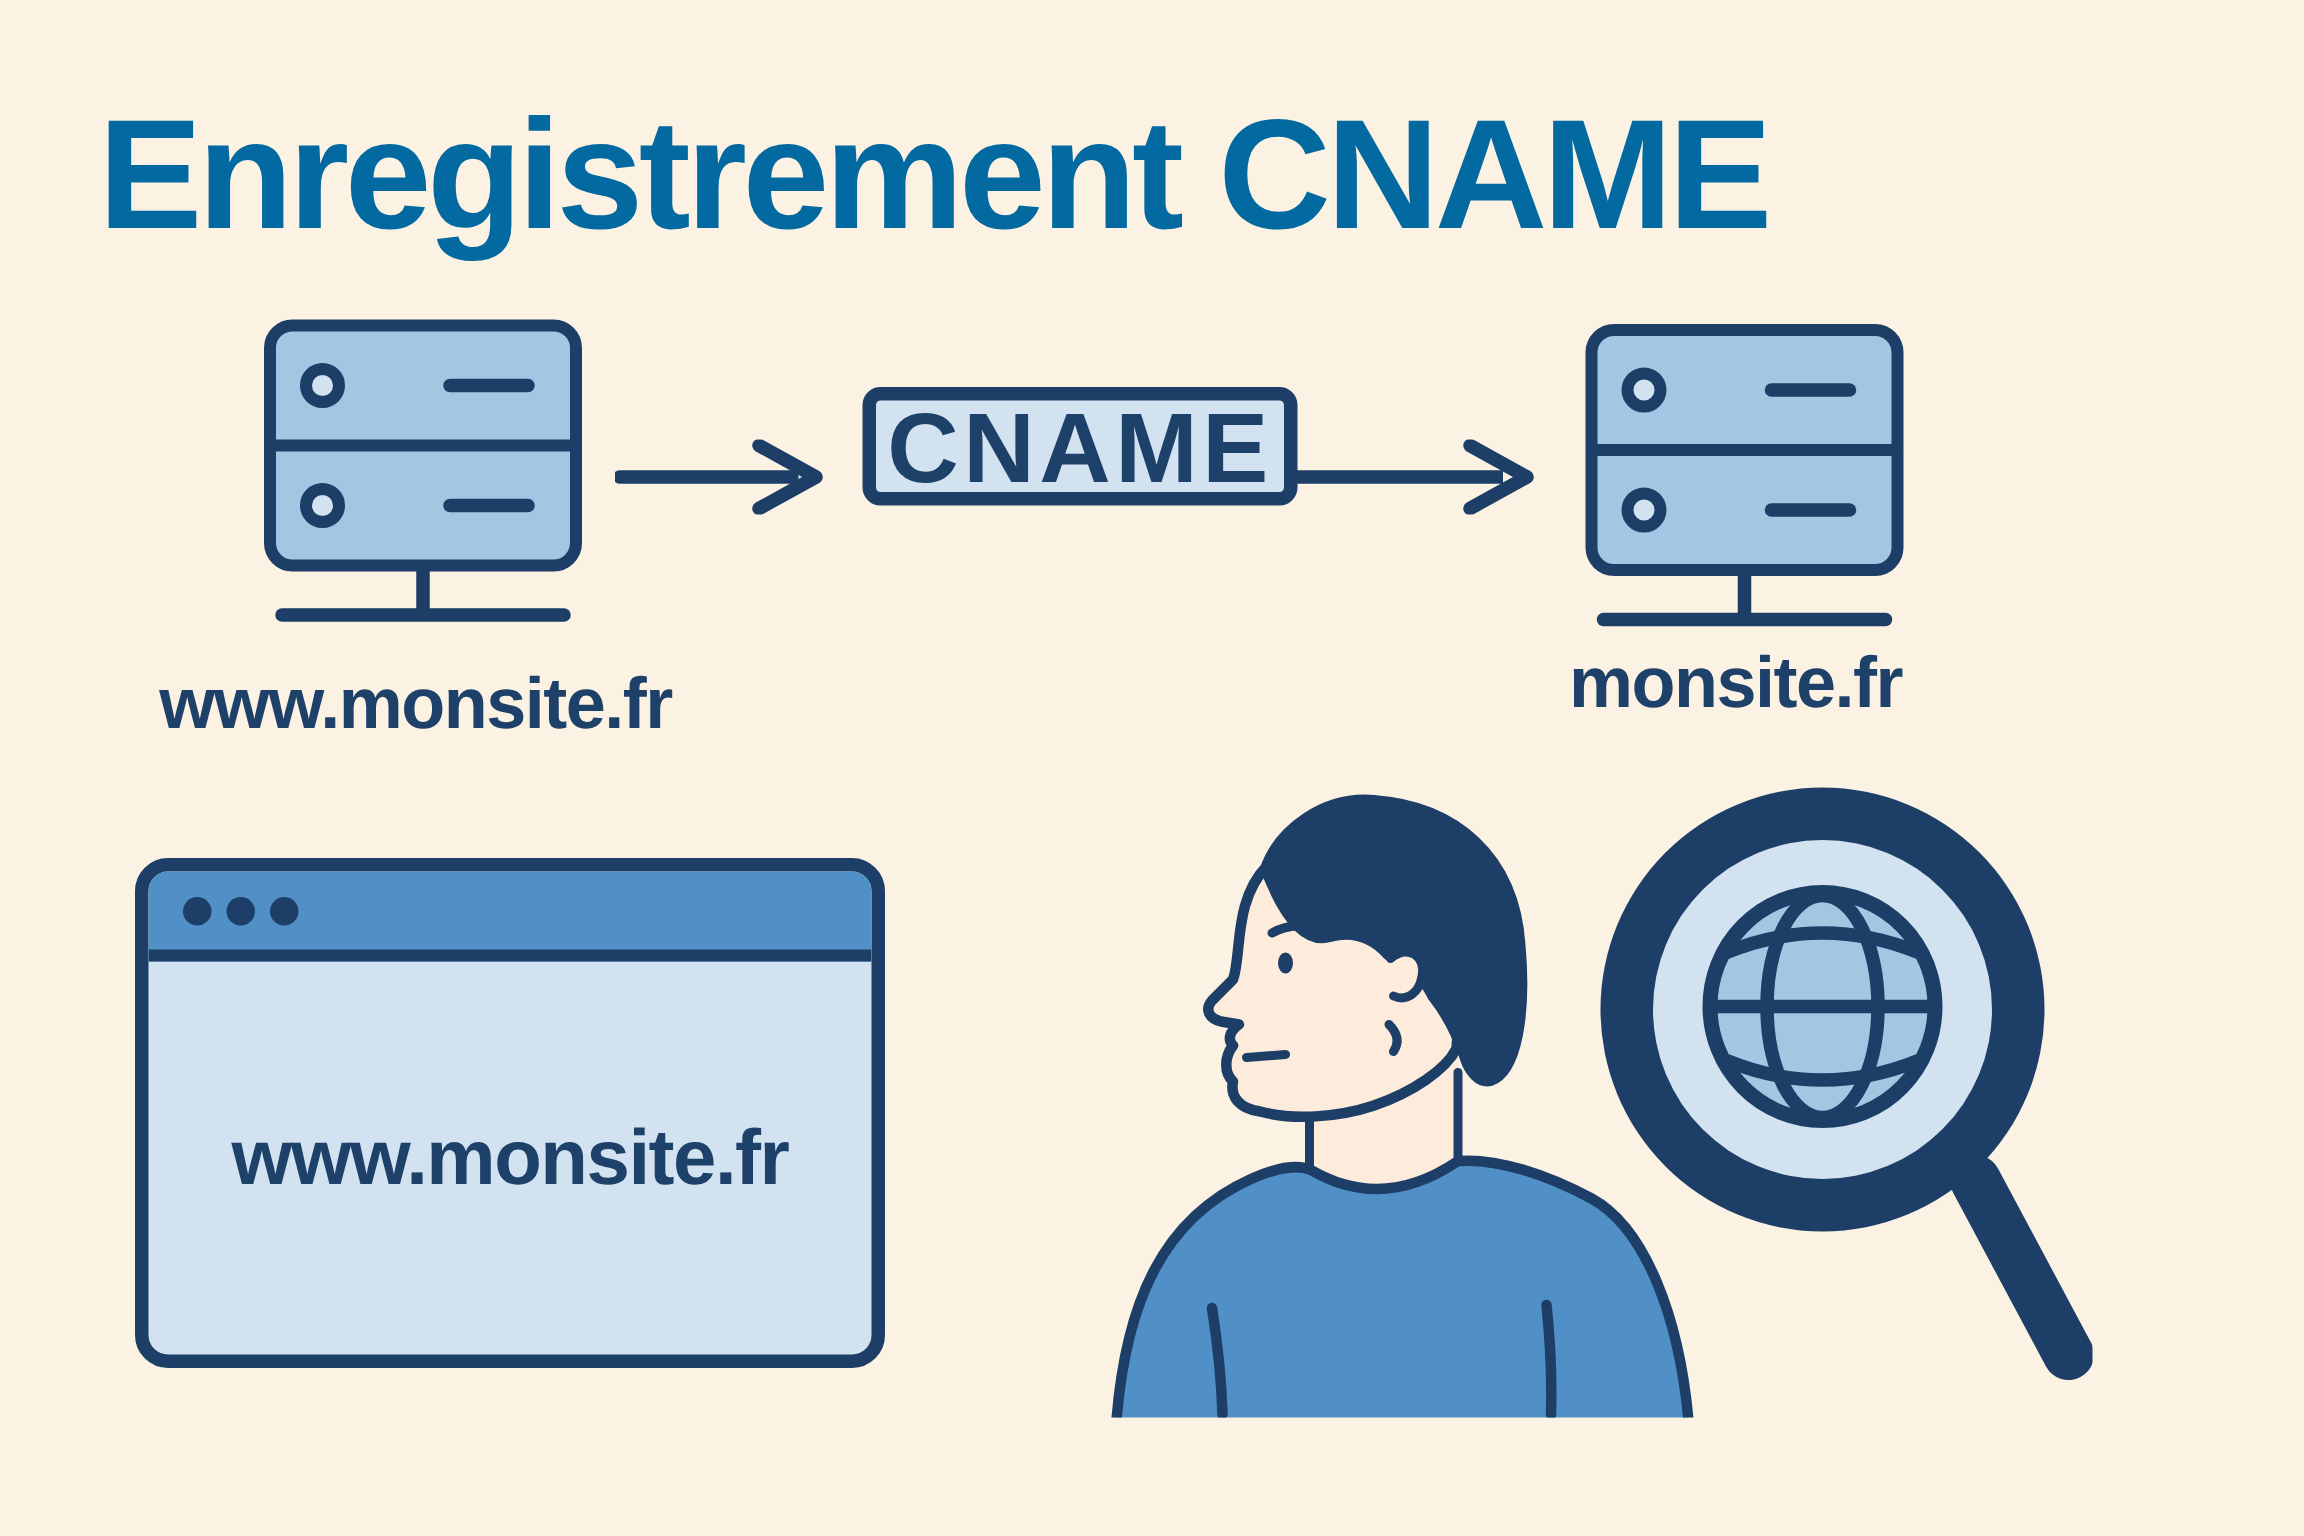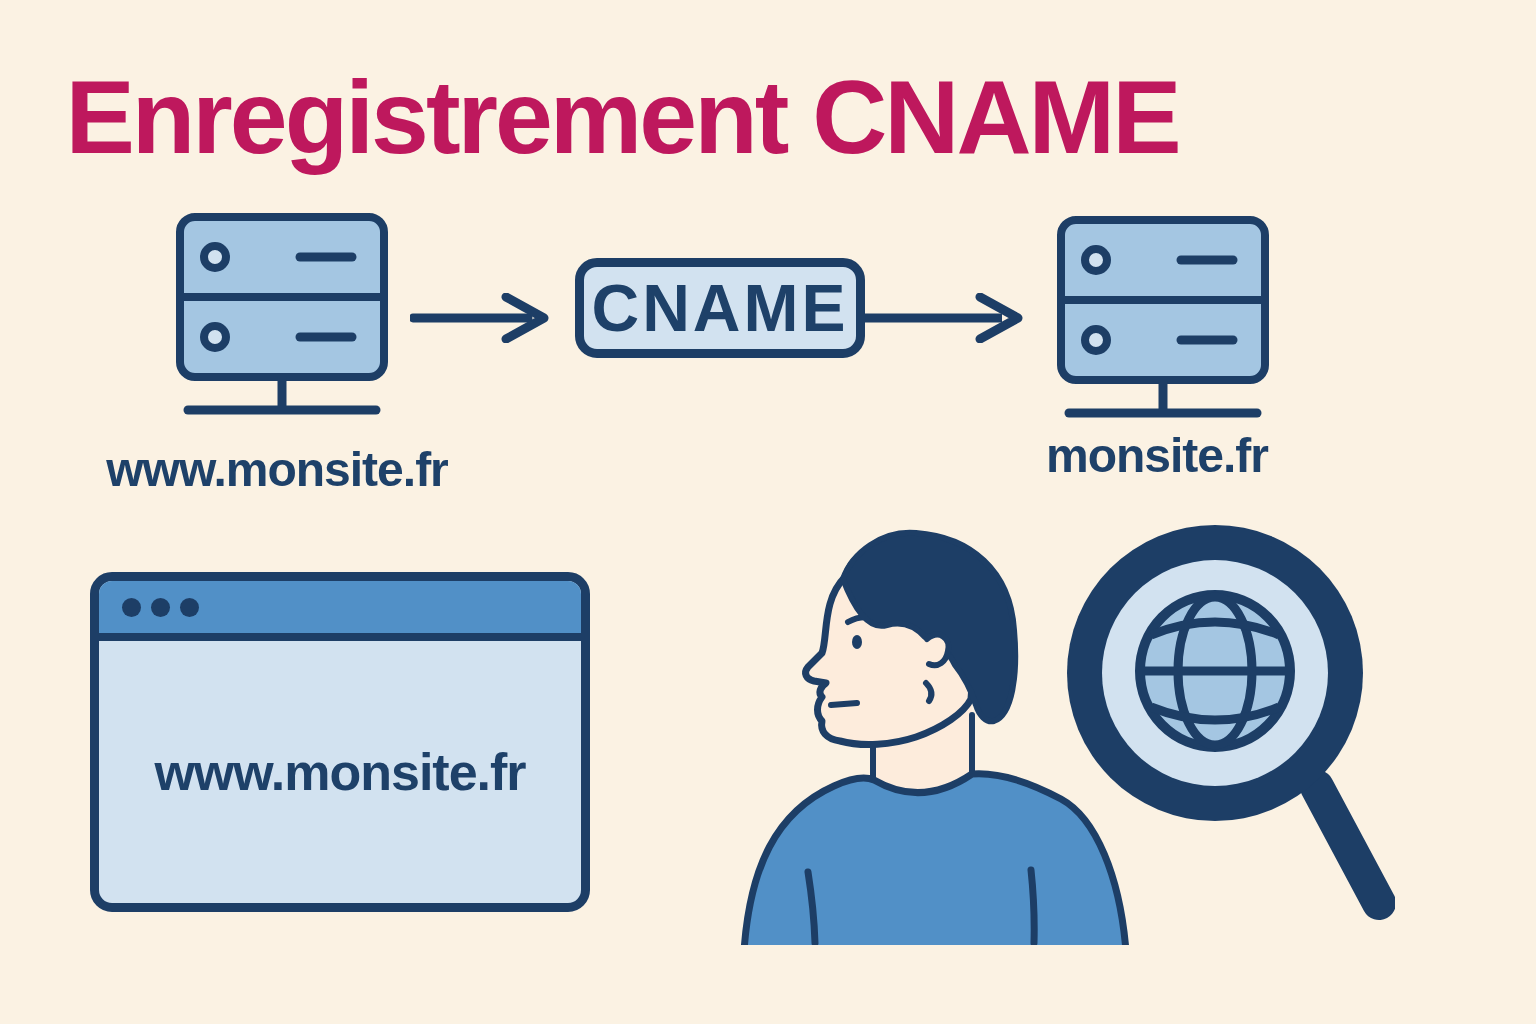--- a/index.html
+++ b/index.html
@@ -10,36 +10,36 @@
     font-family: "Liberation Sans", "DejaVu Sans", sans-serif;
   }
   .abs { position: absolute; }
 
   .page-title {
     left: 0; top: 58px; width: 1244px;
     text-align: center;
     font-size: 104px;
     font-weight: 800;
     letter-spacing: -3px;
-    color: #be185d;
+    color: #0369a1;
   }
 
   .server-label {
     font-size: 48px;
     font-weight: 700;
     letter-spacing: -1px;
     color: #1e4169;
     text-align: center;
   }
 
   .cname-box {
-    left: 575px; top: 258px; width: 290px; height: 100px;
+    left: 575px; top: 258px; width: 290px; height: 79px;
     background: #d2e2f0;
     border: 9px solid #1d3e66;
-    border-radius: 22px;
+    border-radius: 12px;
     display: flex; align-items: center; justify-content: center;
   }
   .cname-box .cname-text {
     font-size: 66px;
     font-weight: 800;
     letter-spacing: 3px;
     color: #1e4169;
   }
 
   .browser-window {

